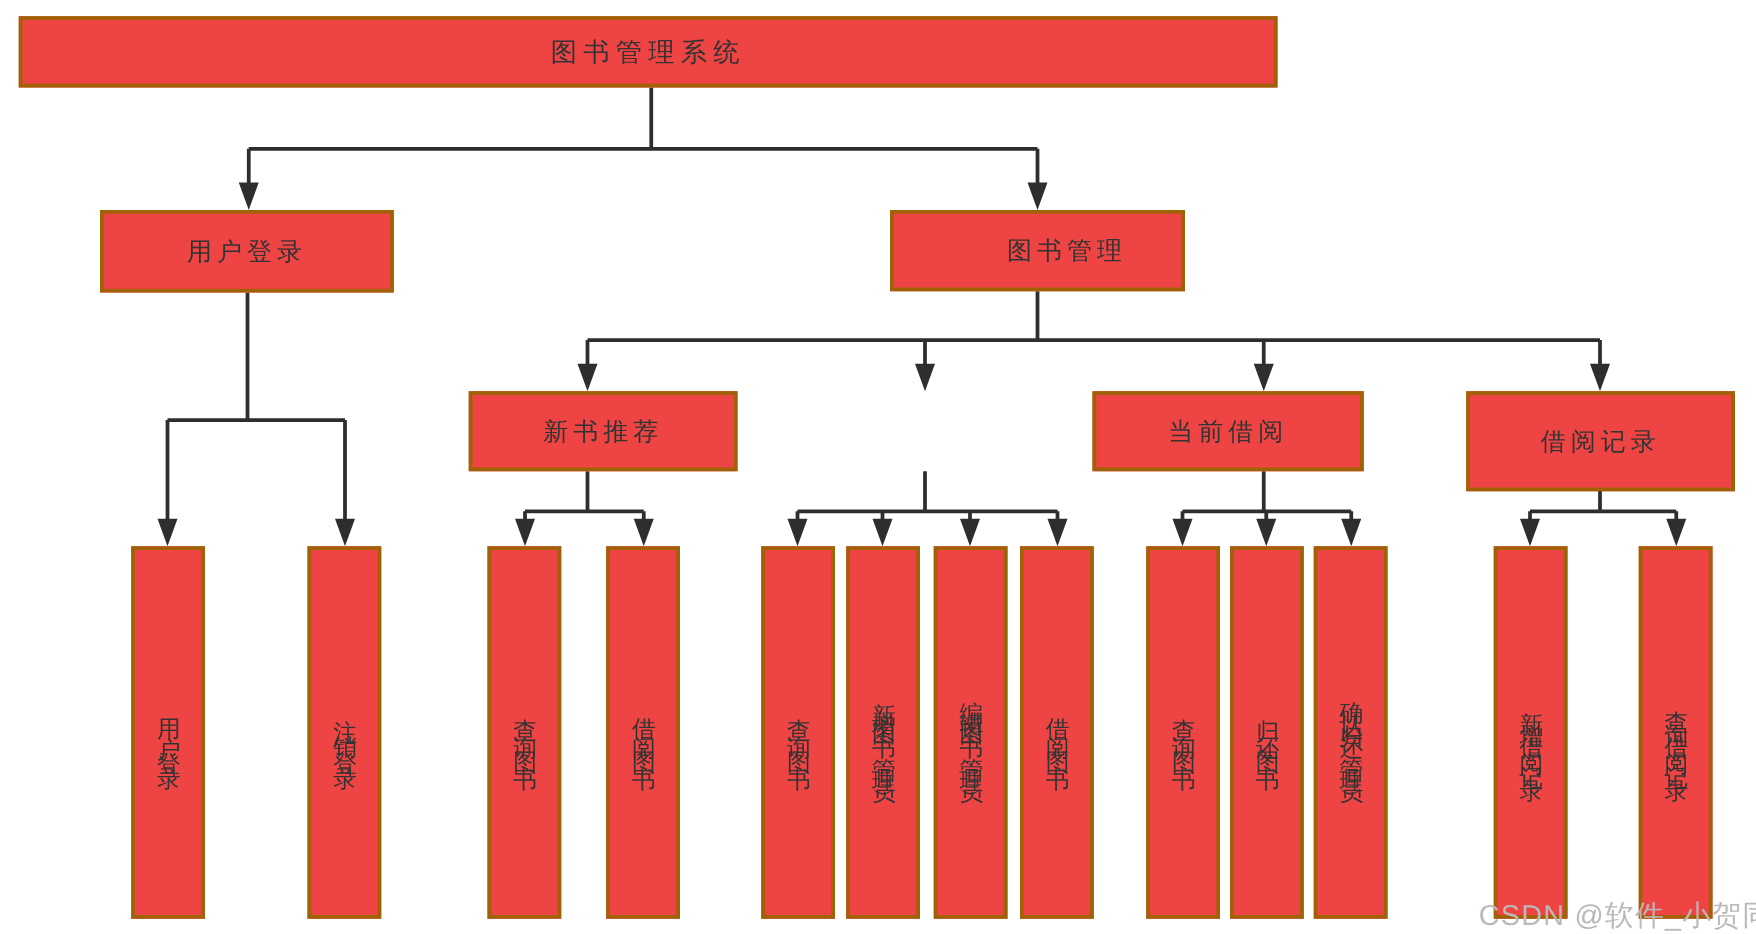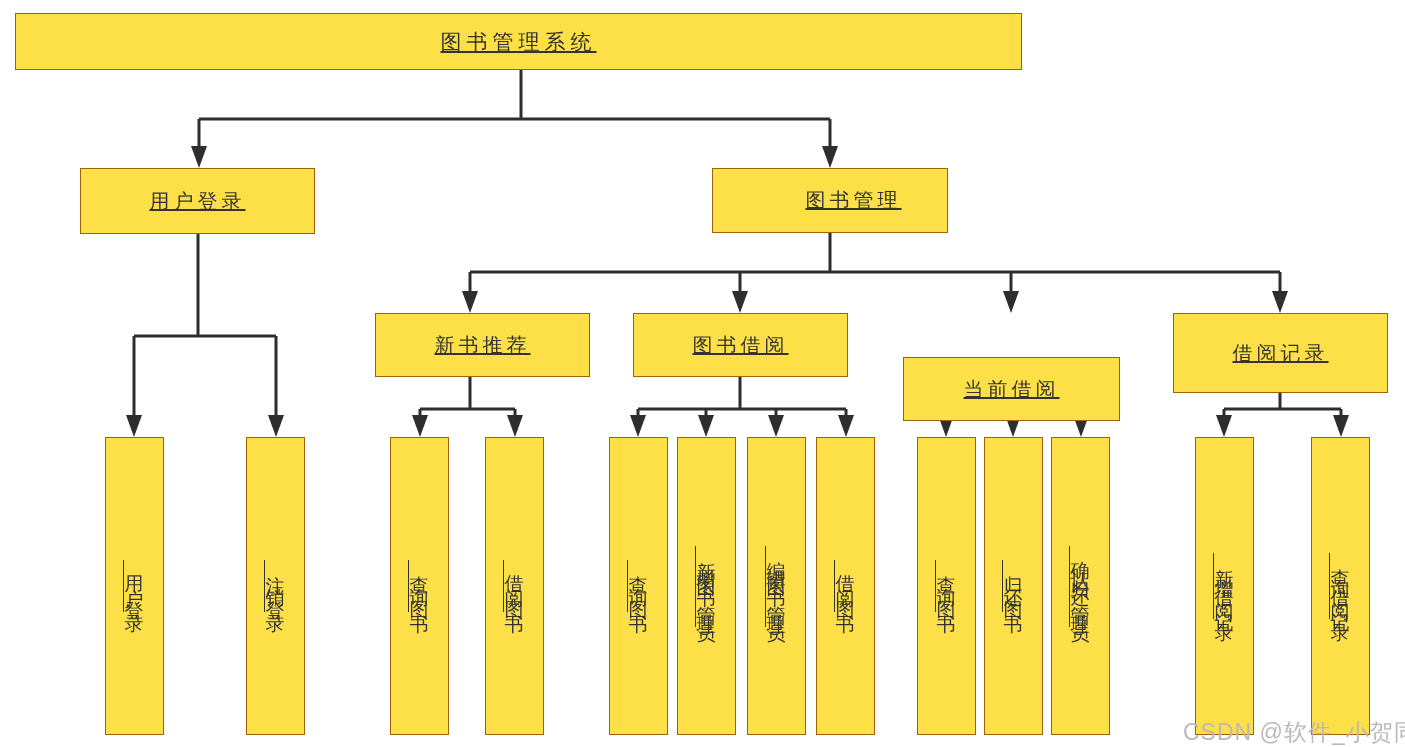--- a/index.html
+++ b/index.html
@@ -8,28 +8,27 @@
     width: 1405px; height: 747px;
     background: #ffffff;
     font-family: "Liberation Sans", "DejaVu Sans", sans-serif;
     overflow: hidden;
   }
   #wires { position: absolute; left: 0; top: 0; z-index: 0; }
 
   .node {
     position: absolute;
     box-sizing: border-box;
-    background: #fde047;
-    border: 1px solid #a16207;
+    background: #ef4444;
+    border: 3px solid #a16207;
     color: #333333;
     display: flex;
     align-items: center;
     justify-content: center;
     z-index: 1;
-    text-decoration: underline;
   }
   .hlabel { font-size: 20px; letter-spacing: 4px; white-space: nowrap; }
   .title .hlabel { font-size: 21px; letter-spacing: 5px; }
 
   .leaf { top: 437px; width: 59px; height: 298px; }
   .vlabel {
     writing-mode: vertical-rl;
     text-orientation: mixed;
     font-size: 19px;
     white-space: nowrap;
@@ -38,21 +37,21 @@
   .ls4 .vlabel { letter-spacing: 13px; }
   .ls6 .vlabel { letter-spacing: 11px; }
   .ls9 .vlabel { letter-spacing: 9px; }
 
   
   #root   { left: 15px;  top: 13px;  width: 1007px; height: 57px; }
   #n-login{ left: 80px;  top: 168px; width: 235px;  height: 66px; }
   #n-mgmt { left: 712px; top: 168px; width: 236px;  height: 65px; padding-left: 47px; }
   #n-rec  { left: 363px; top: 313px; width: 215px;  height: 64px; margin-left: 12px; }
   #n-bor  { left: 633px; top: 313px; width: 215px;  height: 64px; }
-  #n-cur  { left: 903px; top: 313px; width: 217px;  height: 64px; margin-top: 44px; }
+  #n-cur  { left: 874px; top: 313px; width: 217px;  height: 64px; }
   #n-log  { left: 1173px;top: 313px; width: 215px;  height: 80px; }
 
   #l1 { left: 105px; }  #l2 { left: 246px; }
   #l3 { left: 390px; }  #l4 { left: 485px; }
   #l5 { left: 609px; }  #l6 { left: 677px; }
   #l7 { left: 747px; }  #l8 { left: 816px; }
   #l9 { left: 917px; }  #l10{ left: 984px; }
   #l11{ left: 1051px; } #l12{ left: 1195px; }
   #l13{ left: 1311px; }
 
@@ -118,23 +117,20 @@
   <div class="node" id="n-login">
     <span class="hlabel">用户登录</span>
   </div>
   <div class="node" id="n-mgmt">
     <span class="hlabel">图书管理</span>
   </div>
 
   <div class="node" id="n-rec">
     <span class="hlabel">新书推荐</span>
   </div>
-  <div class="node" id="n-bor">
-    <span class="hlabel">图书借阅</span>
-  </div>
   <div class="node" id="n-cur">
     <span class="hlabel">当前借阅</span>
   </div>
   <div class="node" id="n-log">
     <span class="hlabel">借阅记录</span>
   </div>
 
   <div class="node leaf ls4" id="l1">
     <span class="vlabel">用户登录</span>
   </div>

